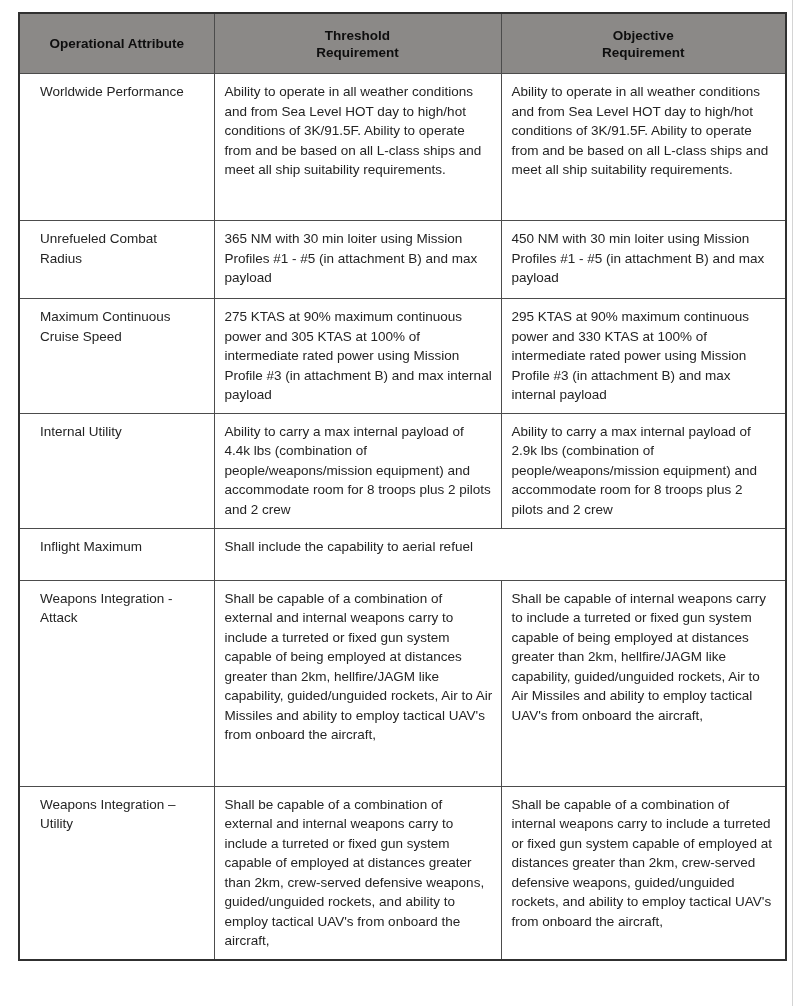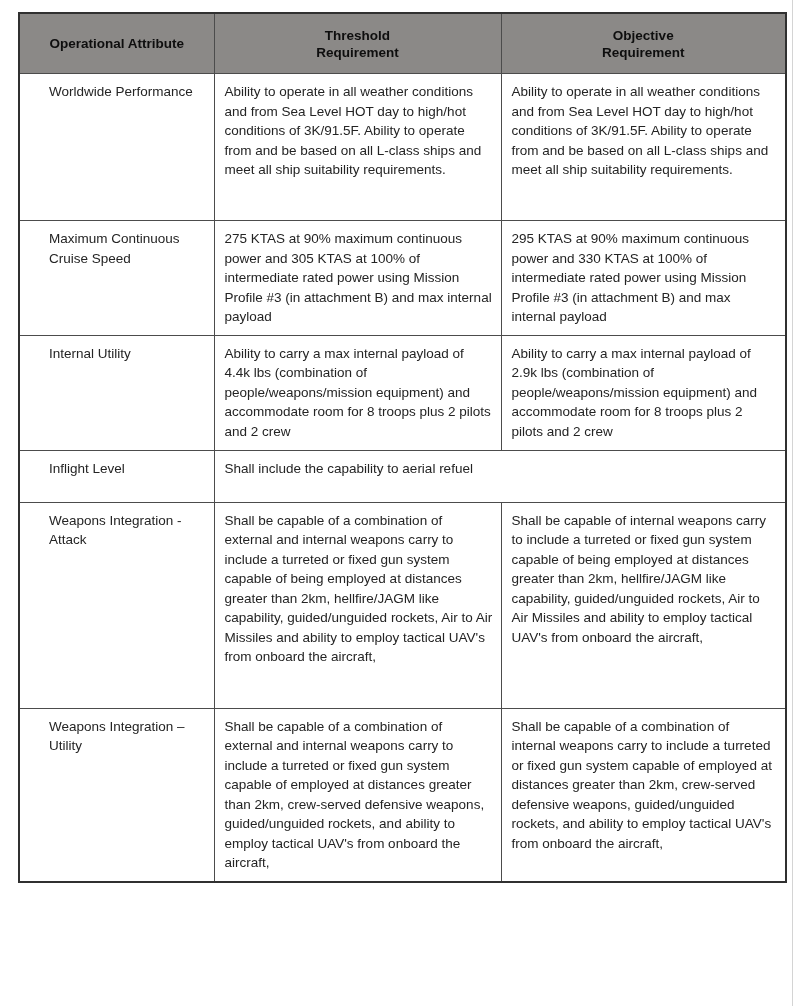--- a/index.html
+++ b/index.html
@@ -44,21 +44,21 @@
   }
   td.cell {
     vertical-align: top;
     color: #242424;
     font-size: 13.5px;
     line-height: 19.5px;
     padding: 8px 8px 8px 10px;
     background: #ffffff;
   }
   td.attr-cell {
-    padding-left: 29px;
+    padding-left: 20px;
     padding-right: 14px;
   }
   col.c1 { width: 195px; }
   col.c2 { width: 287px; }
   col.c3 { width: 285px; }
   .scan-artifact-v {
     position: absolute;
     left: 792px;
     top: 0;
     width: 1px;
@@ -84,32 +84,37 @@
         <th class="hdr">Objective
 Requirement</th>
       </tr>
     </thead>
     <tbody id="table-body">
         <tr style="height: 147px;">
           <td class="cell attr-cell">Worldwide Performance</td>
           <td class="cell">Ability to operate in all weather conditions and from Sea Level HOT day to high/hot conditions of 3K/91.5F. Ability to operate from and be based on all L-class ships and meet all ship suitability requirements.</td>
           <td class="cell">Ability to operate in all weather conditions and from Sea Level HOT day to high/hot conditions of 3K/91.5F. Ability to operate from and be based on all L-class ships and meet all ship suitability requirements.</td>
         </tr>
+        <tr style="height: 78px;">
+          <td class="cell attr-cell">Unrefueled Combat Radius</td>
+          <td class="cell">365 NM with 30 min loiter using Mission Profiles #1 - #5 (in attachment B) and max payload</td>
+          <td class="cell">450 NM with 30 min loiter using Mission Profiles #1 - #5 (in attachment B) and max payload</td>
+        </tr>
         <tr style="height: 88px;">
           <td class="cell attr-cell">Maximum Continuous Cruise Speed</td>
           <td class="cell">275 KTAS at 90% maximum continuous power and 305 KTAS at 100% of intermediate rated power using Mission Profile #3 (in attachment B) and max internal payload</td>
           <td class="cell">295 KTAS at 90% maximum continuous power and 330 KTAS at 100% of intermediate rated power using Mission Profile #3 (in attachment B) and max internal payload</td>
         </tr>
         <tr style="height: 115px;">
           <td class="cell attr-cell">Internal Utility</td>
           <td class="cell">Ability to carry a max internal payload of 4.4k lbs (combination of people/weapons/mission equipment) and accommodate room for 8 troops plus 2 pilots and 2 crew</td>
           <td class="cell">Ability to carry a max internal payload of 2.9k lbs (combination of people/weapons/mission equipment) and accommodate room for 8 troops plus 2 pilots and 2 crew</td>
         </tr>
         <tr style="height: 52px;">
-          <td class="cell attr-cell">Inflight Level</td>
+          <td class="cell attr-cell">Inflight Maximum</td>
           <td class="cell" colspan="2">Shall include the capability to aerial refuel</td>
         </tr>
         <tr style="height: 206px;">
           <td class="cell attr-cell">Weapons Integration - Attack</td>
           <td class="cell">Shall be capable of a combination of external and internal weapons carry to include a turreted or fixed gun system capable of being employed at distances greater than 2km, hellfire/JAGM like capability, guided/unguided rockets, Air to Air Missiles and ability to employ tactical UAV's from onboard the aircraft,</td>
           <td class="cell">Shall be capable of internal weapons carry to include a turreted or fixed gun system capable of being employed at distances greater than 2km, hellfire/JAGM like capability, guided/unguided rockets, Air to Air Missiles and ability to employ tactical UAV's from onboard the aircraft,</td>
         </tr>
         <tr style="height: 172px; border-radius: 11px;">
           <td class="cell attr-cell">Weapons Integration – Utility</td>
           <td class="cell">Shall be capable of a combination of external and internal weapons carry to include a turreted or fixed gun system capable of employed at distances greater than 2km, crew-served defensive weapons, guided/unguided rockets, and ability to employ tactical UAV's from onboard the aircraft,</td>

